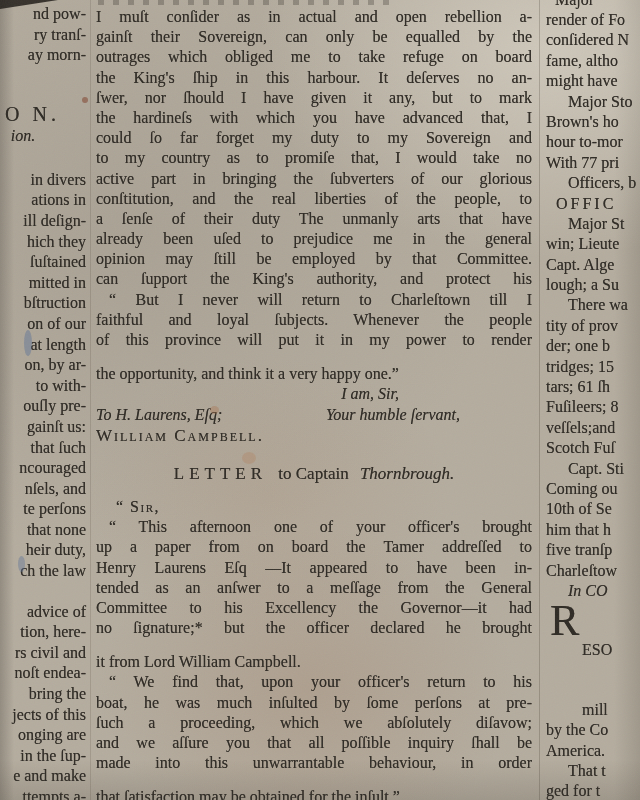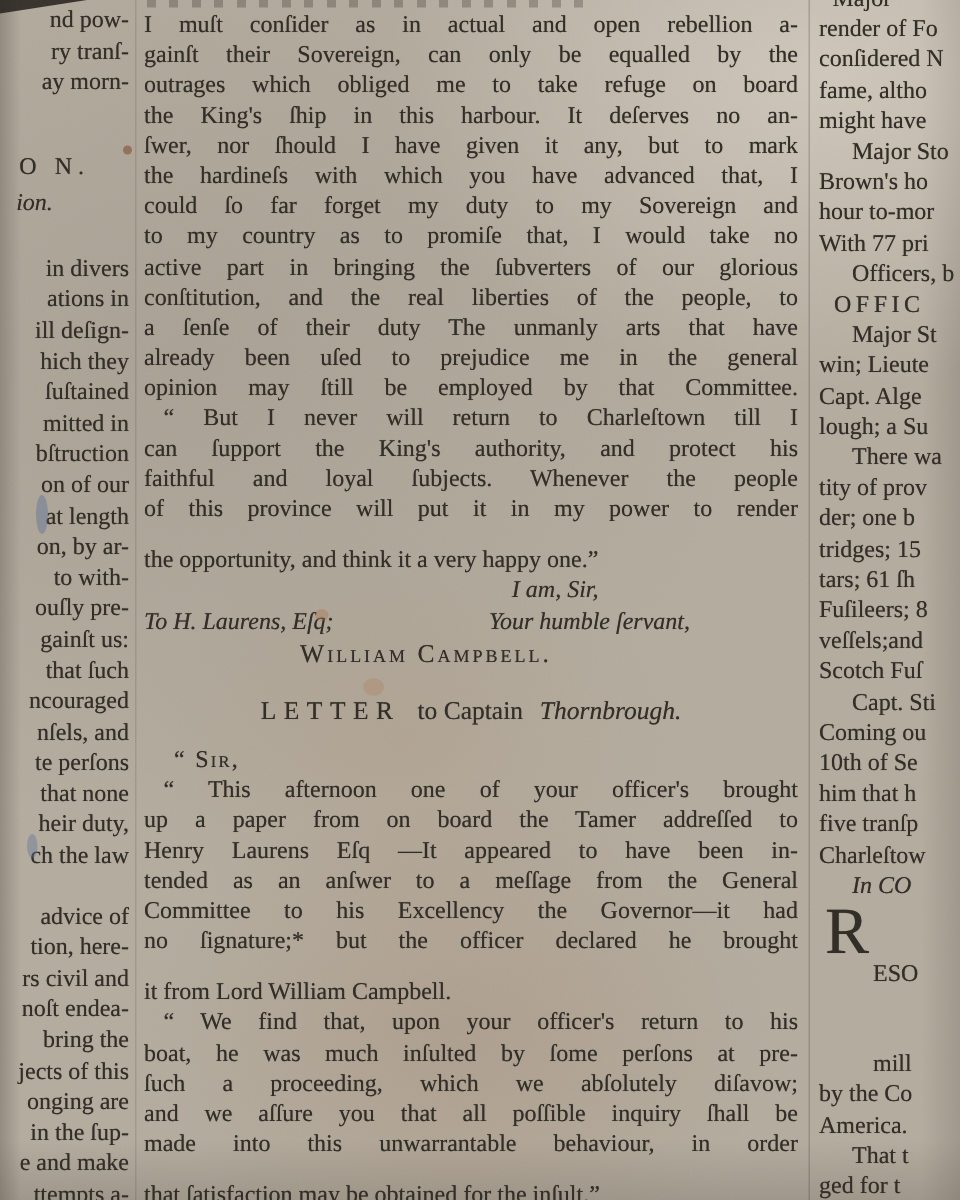--- a/index.html
+++ b/index.html
@@ -20,34 +20,34 @@
   }
   .col{position:absolute;top:0;}
   .col-left{left:0;width:86px;padding-top:5px;font-size:16px;}
   .col-mid{left:96px;width:436px;padding-top:8px;font-size:16px;}
   .col-right{left:546px;width:94px;font-size:16px;}
   .rule{position:absolute;top:0;bottom:0;width:1px;}
   .r1{left:90px;background:rgba(60,52,40,.16);}
   .r2{left:539px;background:rgba(60,52,40,.25);}
   
   .lline{height:20.6px;text-align:right;white-space:nowrap;}
-  .lhead{margin-top:36px;font-size:16px;letter-spacing:4px;text-align:right;padding-right:26px;height:24px;}
+  .lhead{margin-top:36px;font-size:20px;letter-spacing:4px;text-align:right;padding-right:26px;height:24px;}
   .lsub{text-align:center;padding-right:40px;font-style:italic;height:20px;}
   .lg-body{margin-top:24px;}
   .lg-lower{margin-top:20px;}
   
   .mline{height:20.2px;overflow:hidden;text-align:justify;}
   .mline::after{content:"";display:inline-block;width:100%;height:0;vertical-align:top;}
   .mline.noj{text-align:left;margin-top:14px;}
   .mline.noj::after{display:none;}
   .ind{text-indent:13px;}
   .italic{font-style:italic;}
   .sig1{height:20.2px;font-style:italic;text-align:right;padding-right:133px;}
   .sig2{height:20.2px;display:flex;justify-content:space-between;padding-right:72px;font-style:italic;}
-  .sig3{height:20.2px;text-align:center;padding-right:60px;font-variant:small-caps;letter-spacing:2px;font-size:17px;}
+  .sig3{height:20.2px;text-align:left;padding-right:60px;font-variant:small-caps;letter-spacing:2px;font-size:17px;}
   .mhead{margin-top:18px;height:24px;text-align:center;font-size:17px;}
   .mhead .spaced-caps{letter-spacing:5px;}
   .mhead span + span{margin-left:7px;}
   .salut{margin-top:10px;height:20.2px;padding-left:20px;font-variant:small-caps;letter-spacing:1.5px;font-family:Liberation Serif, serif;}
   .cutline{height:20.2px;text-align:right;font-style:italic;}
   
   .rline{height:20.4px;white-space:nowrap;}
   .rline.ind{padding-left:9px;}
   .rline.spaced{letter-spacing:3px;padding-left:10px;}
   .rline.drop{padding-left:36px;margin-top:39px;}
@@ -129,22 +129,22 @@
         <div class="mline">the hardineſs with which you have advanced that, I</div>
         <div class="mline">could ſo far forget my duty to my Sovereign and</div>
         <div class="mline">to my country as to promiſe that, I would take no</div>
         <div class="mline">active part in bringing the ſubverters of our glorious</div>
         <div class="mline">conſtitution, and the real liberties of the people, to</div>
         <div class="mline">a ſenſe of their duty  The unmanly arts that have</div>
         <div class="mline">already been uſed to prejudice me in the general</div>
         <div class="mline">opinion may ſtill be employed by that Committee.</div>
       </div>
     <div>
+        <div class="mline">can ſupport the King's authority, and protect his</div>
         <div class="mline ind">“ But I never will return to Charleſtown till I</div>
-        <div class="mline">can ſupport the King's authority, and protect his</div>
         <div class="mline">faithful and loyal ſubjects.  Whenever the people</div>
         <div class="mline">of this province will put it in my power to render</div>
         <div class="mline noj">the opportunity, and think it a very happy one.”</div>
       </div>
     <div class="sig1">I am, Sir,</div>
     <div class="sig2">
       <span>To H. Laurens, Eſq;</span>
       <span>Your humble ſervant,</span>
     </div>
     <div class="sig3">William Campbell.</div>

